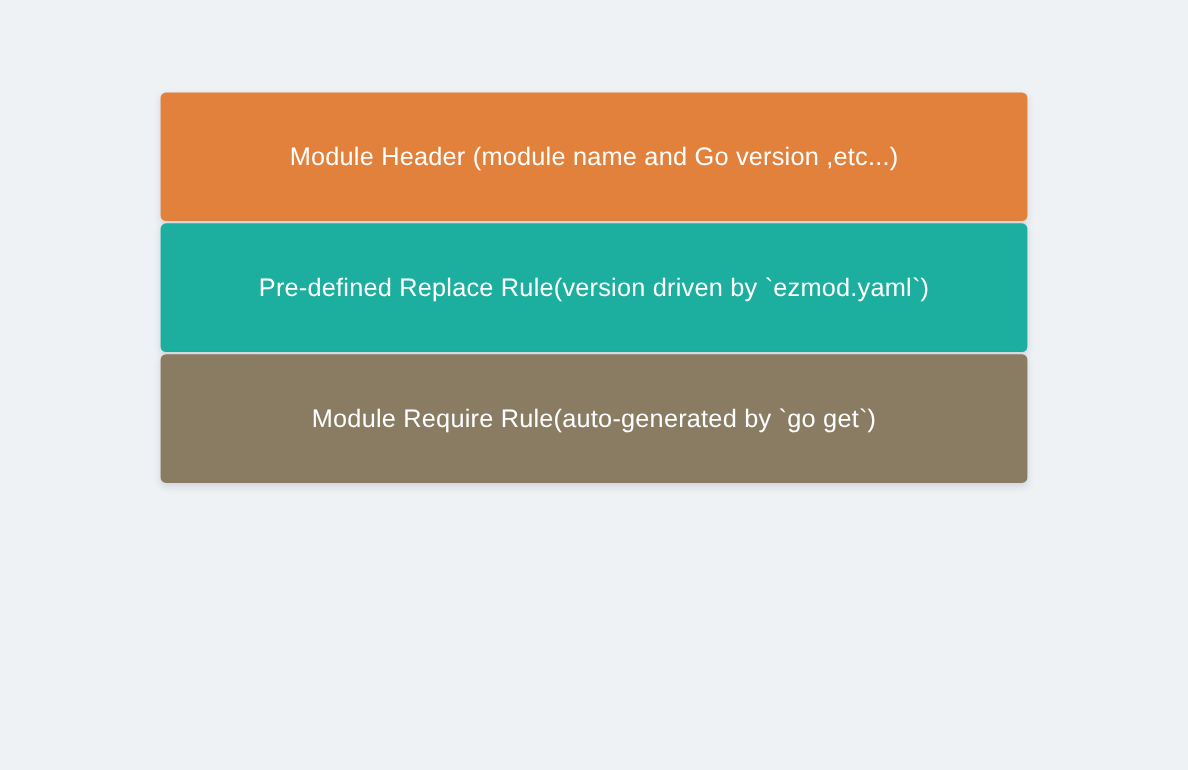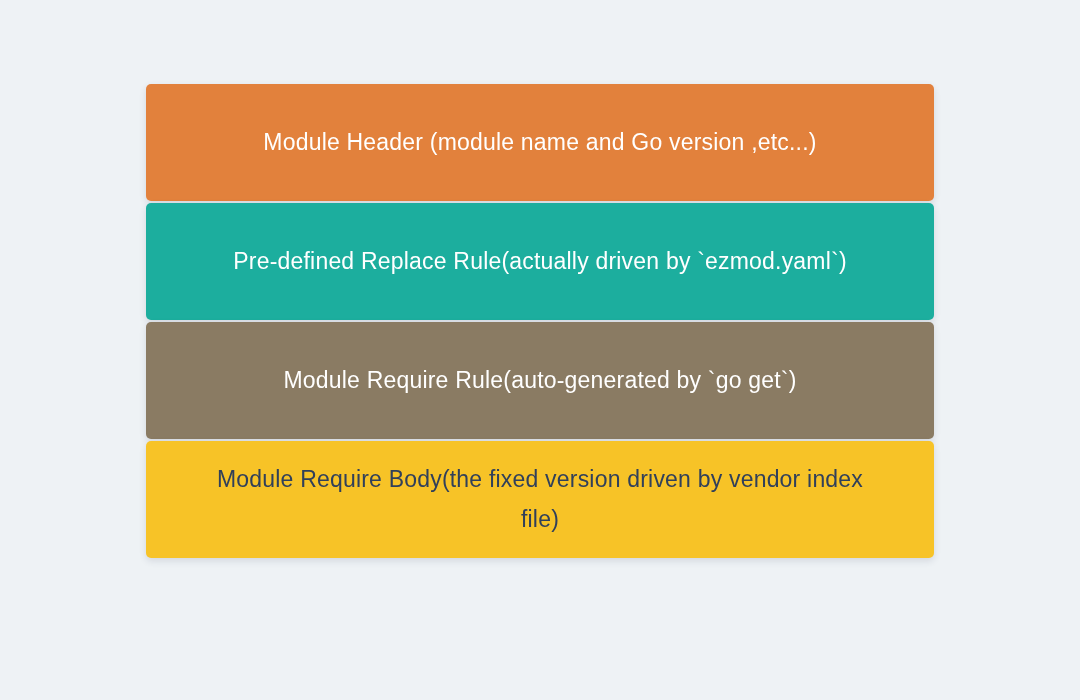--- a/index.html
+++ b/index.html
@@ -47,25 +47,22 @@
 
 <div class="stage" style="background-color: rgb(238, 242, 245);">
 
   <div class="diagram-stack">
 
     <div class="diagram-block" style="background-color: rgb(226, 129, 60); color: rgb(255, 255, 255);">
       <span class="block-label">Module Header (module name and Go version ,etc...)</span>
     </div>
 
     <div class="diagram-block" style="background-color: rgb(28, 174, 158); color: rgb(255, 255, 255);">
-      <span class="block-label">Pre-defined Replace Rule(actually driven by `ezmod.yaml`)</span>
+      <span class="block-label">Pre-defined Replace Rule(version driven by `ezmod.yaml`)</span>
     </div>
 
     <div class="diagram-block" style="background-color: rgb(138, 123, 99); color: rgb(255, 255, 255);">
       <span class="block-label">Module Require Rule(auto-generated by `go get`)</span>
     </div>
 
-    <div class="diagram-block wrap-narrow" style="background-color: rgb(247, 195, 39); color: rgb(49, 64, 90);">
-      <span class="block-label">Module Require Body(the fixed version driven by vendor index file)</span>
-    </div>
 
   </div>
 </div>
 
 </body></html>

